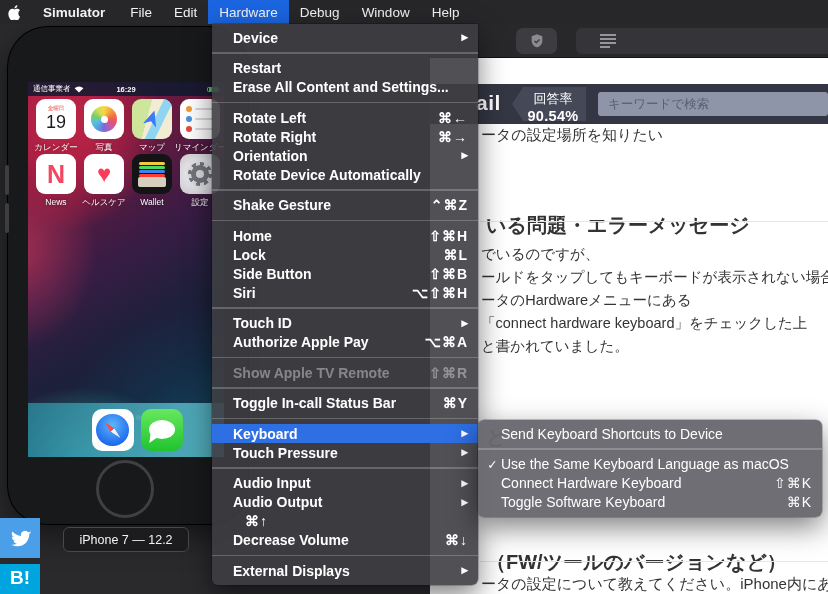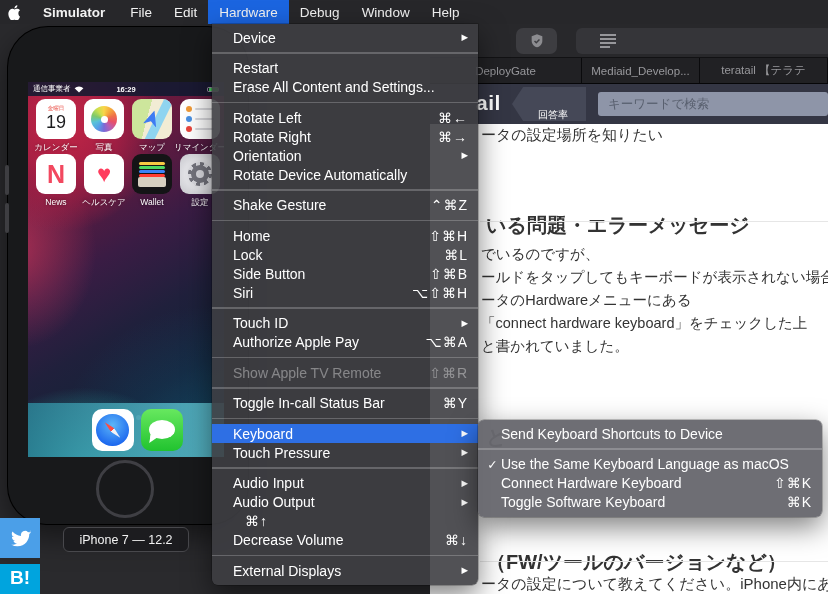--- a/index.html
+++ b/index.html
@@ -23,21 +23,21 @@
   .tabbar { position:absolute; left:0; right:0; top:34px; height:26px; background:#1a1a1d; display:flex;
             border-bottom:1px solid #060608; }
   .tab { height:100%; display:flex; align-items:center; justify-content:center; font-size:11.5px; color:#98989c;
          background:#212124; border-right:1px solid #0a0a0c; overflow:hidden; white-space:nowrap; }
   .tab1 { width:152px; } .tab2 { width:118px; } .tab3 { flex:1; }
 
   .trt-header { position:absolute; left:0; right:0; top:60px; height:40px; background:#343644; }
   .trt-logo { position:absolute; left:46px; top:7px; font-size:21px; font-weight:600; color:#fff; letter-spacing:.5px; }
   .trt-badge { position:absolute; left:82px; top:3px; width:74px; height:34px; background:#454857; color:#fff;
                clip-path:polygon(15% 0,100% 0,100% 100%,15% 100%,0 50%); text-align:center; padding-left:8px; }
-  .rate-label { font-size:10px; margin-top:21px; }
+  .rate-label { font-size:13px; margin-top:3px; }
   .rate-value { font-size:14.5px; font-weight:700; letter-spacing:.3px; }
   .trt-search { position:absolute; left:168px; top:8px; right:0; height:24px; background:#8e95a8; border:none;
                 border-radius:3px; padding:0 10px; font-size:12.5px; color:#2b2f3a; font-family:"Liberation Sans",sans-serif; }
   .trt-search::placeholder { color:#59606f; opacity:1; }
 
   .page { position:absolute; left:0; right:0; top:100px; bottom:0; background:#fff; color:#333; overflow:hidden; }
   .pg-title { position:absolute; left:51px; top:2px; font-size:15px; white-space:nowrap; }
   .pg-h { position:absolute; left:56px; font-size:20px; font-weight:700; white-space:nowrap;margin-top:28px; }
   .pg-h1 { top:60px; } .pg-h2 { top:272px; } .pg-h3 { top:397px; }
   .pg-hr { position:absolute; left:50px; right:0; height:1px; background:#e6e6e6; }
@@ -145,21 +145,21 @@
   .menubar { position:absolute; left:0; top:0; right:0; height:24px; background:#27272a;
              display:flex; align-items:stretch; font-size:13.5px; color:#f2f2f2; z-index:50; }
   .mb-apple { display:flex; align-items:center; padding:0 8px; }
   .mb-item { display:flex; align-items:center; padding:0 11px; white-space:nowrap; }
   .mb-item.bold { font-weight:700; margin:0 3px; }
   .mb-item.sel { background:#1b65e0; }
 
   
   .hw-menu { position:absolute; left:212px; top:24px; width:266px; padding:4px 0 5px;
              background:rgba(62,62,67,.9); border-radius:0 0 6px 6px;
-             box-shadow:0 10px 28px rgba(0,0,0,.5), 0 0 0 .5px rgba(0,0,0,.4); z-index:60; }
+             box-shadow:0 10px 28px rgba(0,0,0,.5), 0 0 0 .5px rgba(0,0,0,.4); z-index:60;font-weight:bold; }
   .kb-menu { position:absolute; left:478px; top:420px; width:344px; padding:4px 0 5px;
              background:rgba(104,104,110,.96); border-radius:6px;
              box-shadow:0 10px 28px rgba(0,0,0,.5), 0 0 0 .5px rgba(0,0,0,.4); z-index:70; }
   .mi { display:flex; align-items:center; height:19px; padding:0 10px 0 21px; font-size:14px; color:#fff; }
   .kb-menu .mi { padding-left:6px; }
   .mi .lbl { flex:1; white-space:nowrap; overflow:hidden; }
   .mi .sc { margin-left:12px; letter-spacing:1px; white-space:nowrap; }
   .mi .arr { margin-left:12px; display:flex; }
   .arr::before { content:"▶"; font-size:8.5px; line-height:1; color:#fff; }
   .mi.hl { background:#2e6fe4; }
@@ -178,25 +178,20 @@
       <div class="btn-shield">
         <svg width="16" height="16" viewBox="0 0 24 24">
           <path d="M12 2l8 3v6.5c0 4.8-3.4 8.7-8 10-4.6-1.3-8-5.2-8-10V5z" fill="#8c8c90"></path>
           <path d="M8.3 12l2.6 2.6 4.8-4.8" stroke="#3d3d41" stroke-width="2.2" fill="none"></path>
         </svg>
       </div>
       <div class="addr">
         <div class="rdr"></div>
       </div>
     </div>
-    <div class="tabbar">
-      <div class="tab tab1">DeployGate</div>
-      <div class="tab tab2">Mediaid_Develop...</div>
-      <div class="tab tab3">teratail 【テラテ</div>
-    </div>
     <div class="trt-header">
       <div class="trt-logo">ail</div>
       <div class="trt-badge">
         <div class="rate-label">回答率</div>
         <div class="rate-value">90.54%</div>
       </div>
       <input class="trt-search" type="text" placeholder="キーワードで検索" style="">
     </div>
     <div class="page">
       <div class="pg-title">ータの設定場所を知りたい</div>

